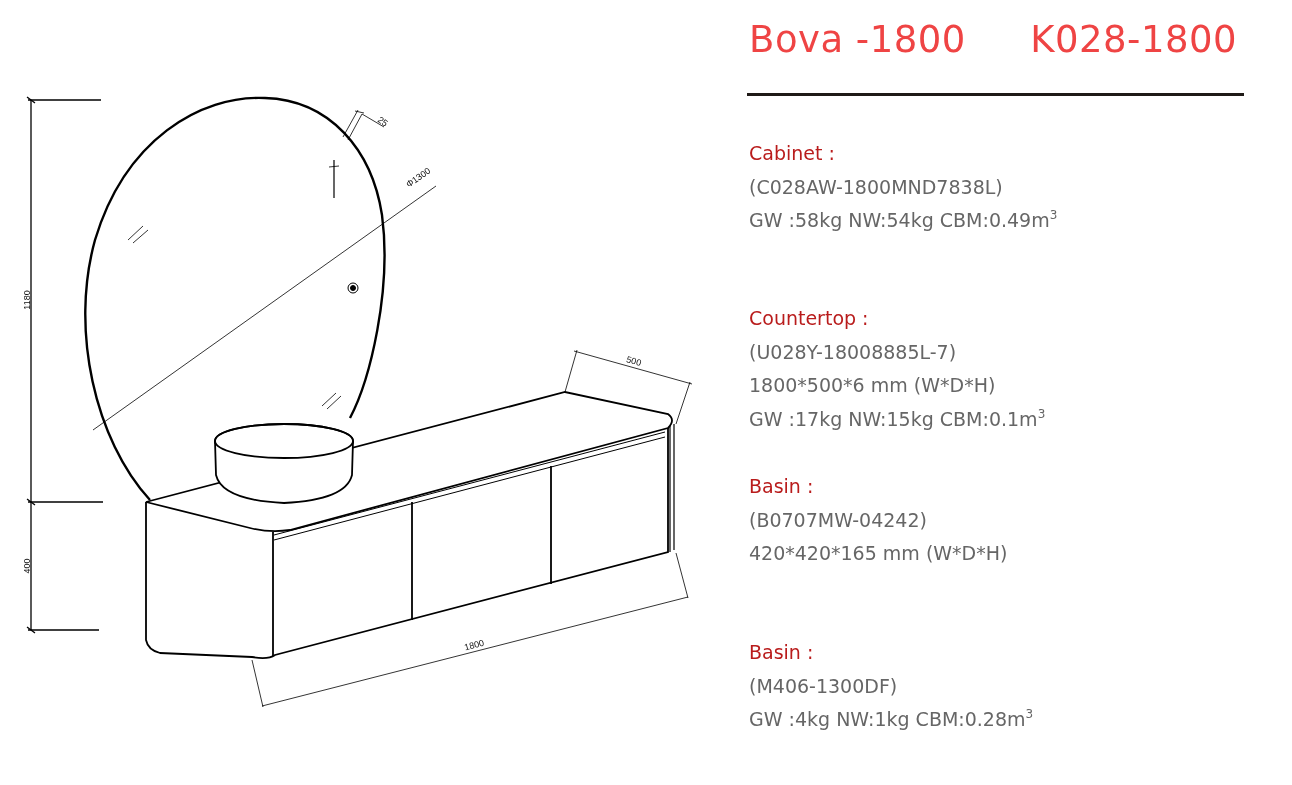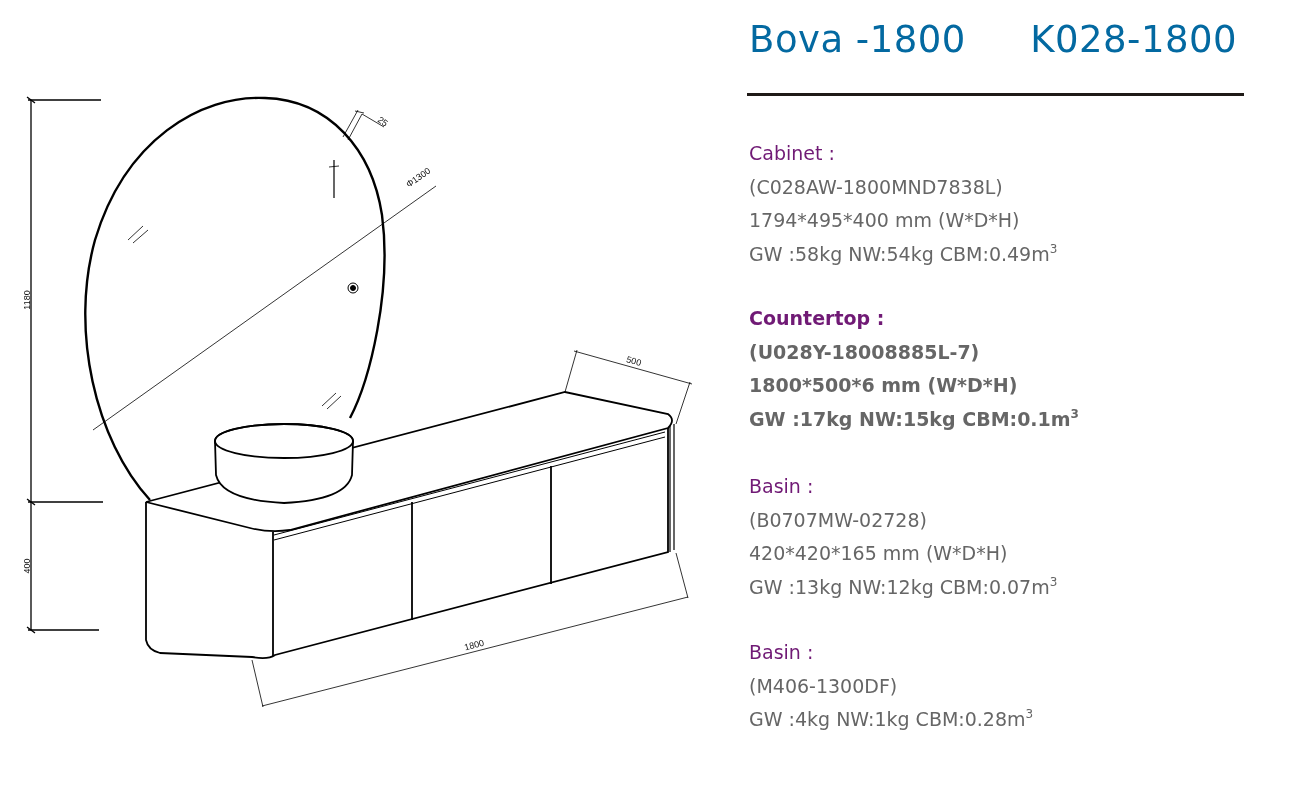--- a/index.html
+++ b/index.html
@@ -2,26 +2,26 @@
 <html><head>
 <meta charset="utf-8">
 <style>
   html, body { margin: 0; padding: 0; background: #ffffff; }
   body { width: 1292px; height: 785px; position: relative; overflow: hidden;
          font-family: "DejaVu Sans", "Liberation Sans", sans-serif; }
   .drawing { position: absolute; left: 0; top: 0; width: 740px; height: 785px; }
   .drawing svg { width: 740px; height: 785px; display: block; }
   .dim-text { font-family: "Liberation Sans", sans-serif; font-size: 9px; fill: #111; }
   .title { position: absolute; left: 749px; top: 18px; height: 50px; white-space: nowrap;
-           font-family: "DejaVu Sans", sans-serif; font-size: 37px; color: #0369a1; letter-spacing: 0.5px; }
+           font-family: "DejaVu Sans", sans-serif; font-size: 37px; color: #ef4444; letter-spacing: 0.5px; }
   .title .name { display: inline-block; }
   .title .code { display: inline-block; margin-left: 52px; }
   .rule { position: absolute; left: 747px; top: 93px; width: 497px; height: 3px; background: #1f1a17; }
   .spec { position: absolute; left: 749px; font-size: 19px; line-height: 33.5px; white-space: nowrap; }
-  .spec .heading { color: #701a75; }
+  .spec .heading { color: #b91c1c; }
   .spec .line { color: #666666; }
   .spec sup { font-size: 12px; vertical-align: 8px; line-height: 0; }
 </style>
 </head>
 <body>
 
 <div class="drawing">
   <svg viewBox="0 0 740 785" xmlns="http://www.w3.org/2000/svg">
 
     <g stroke="#000" stroke-width="1.3" fill="none">
@@ -102,35 +102,33 @@
 
 <div class="title">
   <span class="name">Bova -1800</span>
   <span class="code">K028-1800</span>
 </div>
 <div class="rule"></div>
 
 <div class="spec" style="top:137px;">
   <div class="heading">Cabinet :</div>
   <div class="line">(C028AW-1800MND7838L)</div>
-  <div class="line">1794*495*400 mm (W*D*H)</div>
   <div class="line"><span>GW :58kg  NW:54kg  CBM:0.49m</span><sup>3</sup></div>
 </div>
 
-<div class="spec" style="top:302px;font-weight:bold;">
+<div class="spec" style="top:302px;">
   <div class="heading">Countertop :</div>
   <div class="line">(U028Y-18008885L-7)</div>
   <div class="line">1800*500*6 mm (W*D*H)</div>
   <div class="line"><span>GW :17kg  NW:15kg  CBM:0.1m</span><sup>3</sup></div>
 </div>
 
 <div class="spec" style="top:470px;">
   <div class="heading">Basin :</div>
-  <div class="line">(B0707MW-02728)</div>
+  <div class="line">(B0707MW-04242)</div>
   <div class="line">420*420*165 mm (W*D*H)</div>
-  <div class="line"><span>GW :13kg  NW:12kg  CBM:0.07m</span><sup>3</sup></div>
 </div>
 
 <div class="spec" style="top:636px;">
   <div class="heading">Basin :</div>
   <div class="line">(M406-1300DF)</div>
   <div class="line"><span>GW :4kg  NW:1kg  CBM:0.28m</span><sup>3</sup></div>
 </div>
 
 </body></html>

